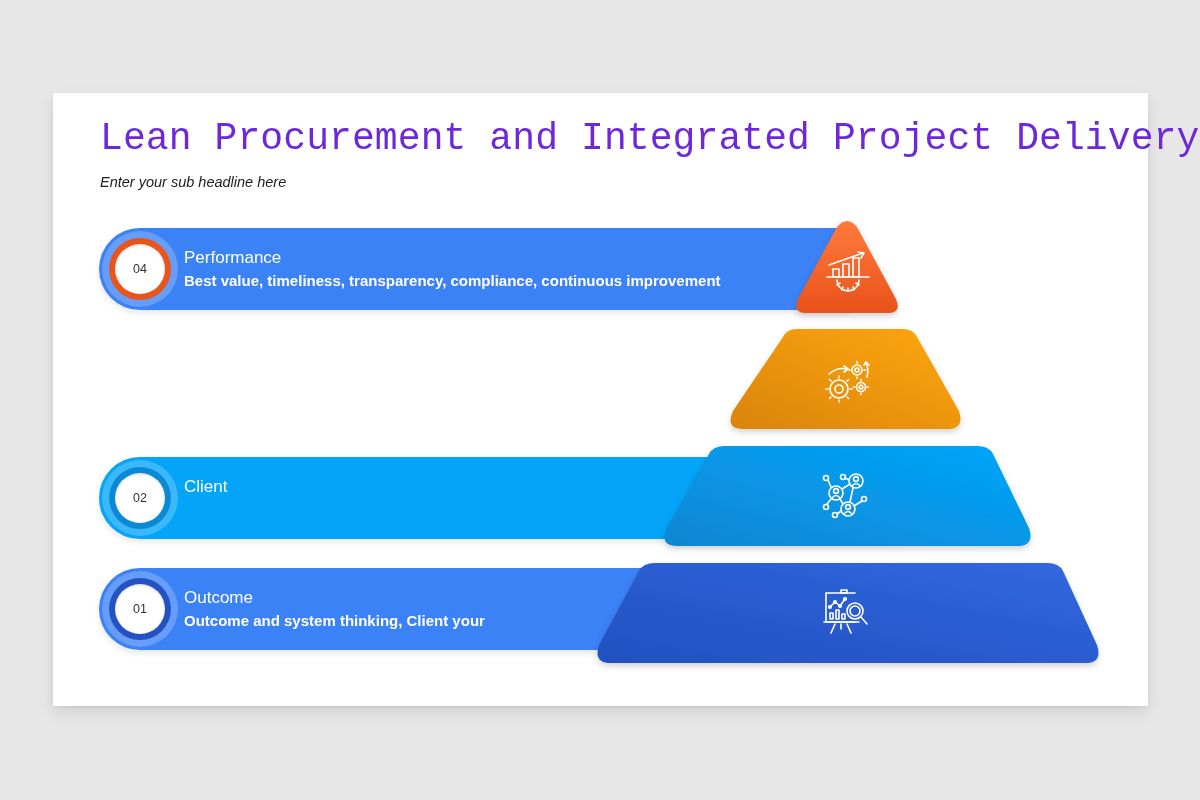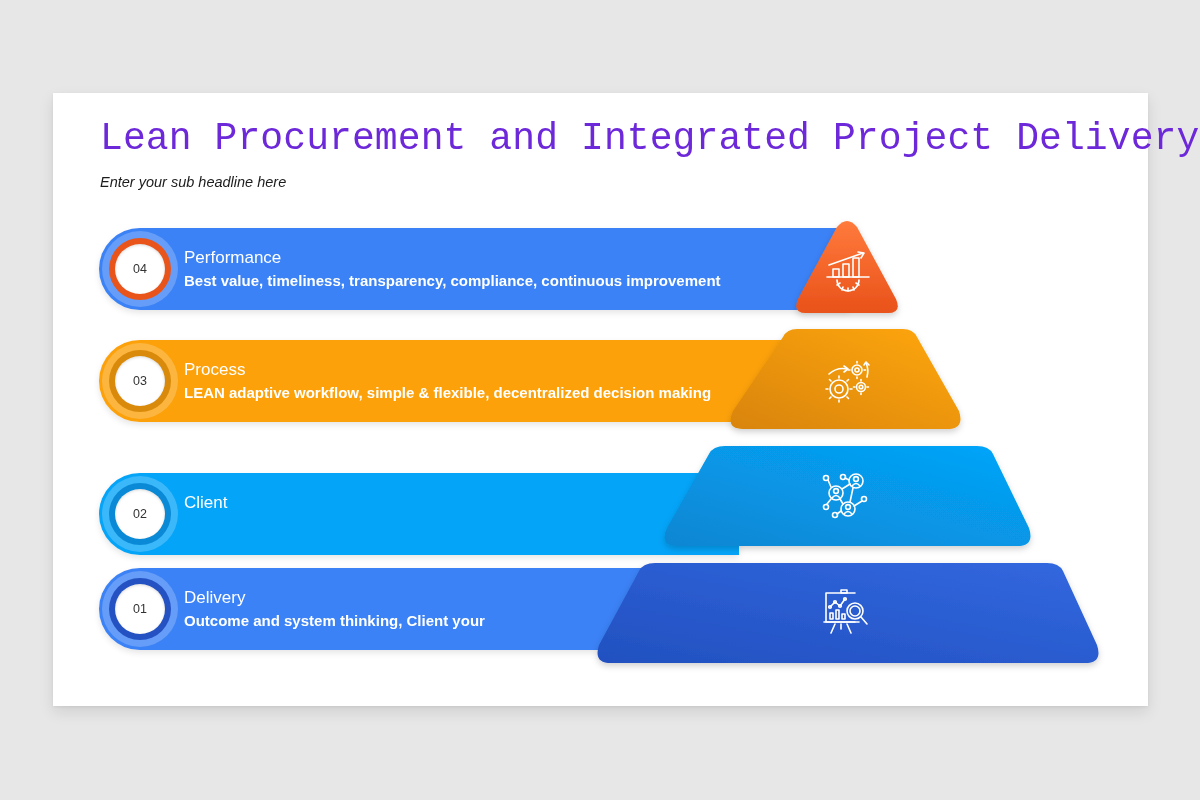--- a/index.html
+++ b/index.html
@@ -121,29 +121,20 @@
     <path d="M6 18 L40 6"></path>
     <path d="M35 5 L41 6 L38 11"></path>
     <rect x="10" y="22" width="6" height="8"></rect>
     <rect x="20" y="17" width="6" height="13"></rect>
     <rect x="30" y="11" width="6" height="19"></rect>
     <path d="M4 30 L46 30"></path>
     <path d="M14 33 a11 11 0 0 0 22 0"></path>
     <path d="M17 36 l-3 2 M33 36 l3 2 M20 40 l-1 3 M30 40 l1 3 M25 41 l0 3"></path>
   </svg>
 
-  <div class="bar" style="top:247px; width:700px; background:#fca10a;">
-    <div class="num-ring">
-      <div class="outer"></div>
-      <div class="mid" style="background:#d98a0a;"></div>
-      <div class="inner">03</div>
-    </div>
-    <div class="bar-title">Process</div>
-    <div class="bar-desc">LEAN adaptive workflow, simple &amp; flexible, decentralized decision making</div>
-  </div>
   <svg class="shape" style="left:670px; top:230px;" width="250" height="112" viewBox="0 0 250 112">
     <defs>
       <linearGradient id="gAmber" x1="1" y1="0" x2="0" y2="1">
         <stop offset="0" stop-color="#ffa70c"></stop>
         <stop offset="1" stop-color="#d98408"></stop>
       </linearGradient>
     </defs>
     <path d="M60,14 Q64,6 74,6 L180,6 Q190,6 194,14 L236,88 Q242,106 224,106 L20,106 Q2,106 10,88 Z" fill="url(#gAmber)" filter="url(#sh)"></path>
   </svg>
   <svg class="icon" style="left:770px; top:264px;" viewBox="0 0 50 50" fill="none" stroke="#fff" stroke-width="1.6" stroke-linecap="round" stroke-linejoin="round">
@@ -155,21 +146,21 @@
     <circle cx="34" cy="13" r="5"></circle>
     <circle cx="34" cy="13" r="2"></circle>
     <path d="M34 6 v-1.5 M34 20 v1.5 M27 13 h-1.5 M41 13 h1.5"></path>
     <circle cx="38" cy="30" r="4.5"></circle>
     <circle cx="38" cy="30" r="1.8"></circle>
     <path d="M38 24 v-1.5 M38 36 v1.5 M32 30 h-1.5 M44 30 h1.5"></path>
     <path d="M44 20 Q46 12 43 6"></path>
     <path d="M41 8 L43 5 L46 8"></path>
   </svg>
 
-  <div class="bar" style="top:380px; width:640px; background:#04a4f9;">
+  <div class="bar" style="top:364px; width:640px; background:#04a4f9;">
     <div class="num-ring">
       <div class="outer"></div>
       <div class="mid" style="background:#0a8ad6;"></div>
       <div class="inner">02</div>
     </div>
     <div class="bar-title">Client</div>
   </div>
   <svg class="shape" style="left:604px; top:347px;" width="384" height="112" viewBox="0 0 384 112">
     <defs>
       <linearGradient id="gSky" x1="1" y1="0" x2="0" y2="1">
@@ -203,21 +194,21 @@
     <circle cx="15" cy="44" r="2.5"></circle>
     <path d="M17 43 L21 40"></path>
   </svg>
 
   <div class="bar" style="top:475px; width:580px; background:#3b82f6;">
     <div class="num-ring">
       <div class="outer"></div>
       <div class="mid" style="background:#2452c2;"></div>
       <div class="inner">01</div>
     </div>
-    <div class="bar-title">Delivery</div>
+    <div class="bar-title">Outcome</div>
     <div class="bar-desc">Outcome and system thinking, Client your</div>
   </div>
   <svg class="shape" style="left:536px; top:464px;" width="520" height="112" viewBox="0 0 520 112">
     <defs>
       <linearGradient id="gBlue" x1="1" y1="0" x2="0" y2="1">
         <stop offset="0" stop-color="#3268e0"></stop>
         <stop offset="1" stop-color="#2250c0"></stop>
       </linearGradient>
     </defs>
     <path d="M50,14 Q54,6 66,6 L458,6 Q470,6 474,14 L508,88 Q514,106 496,106 L22,106 Q4,106 10,88 Z" fill="url(#gBlue)" filter="url(#sh)"></path>

